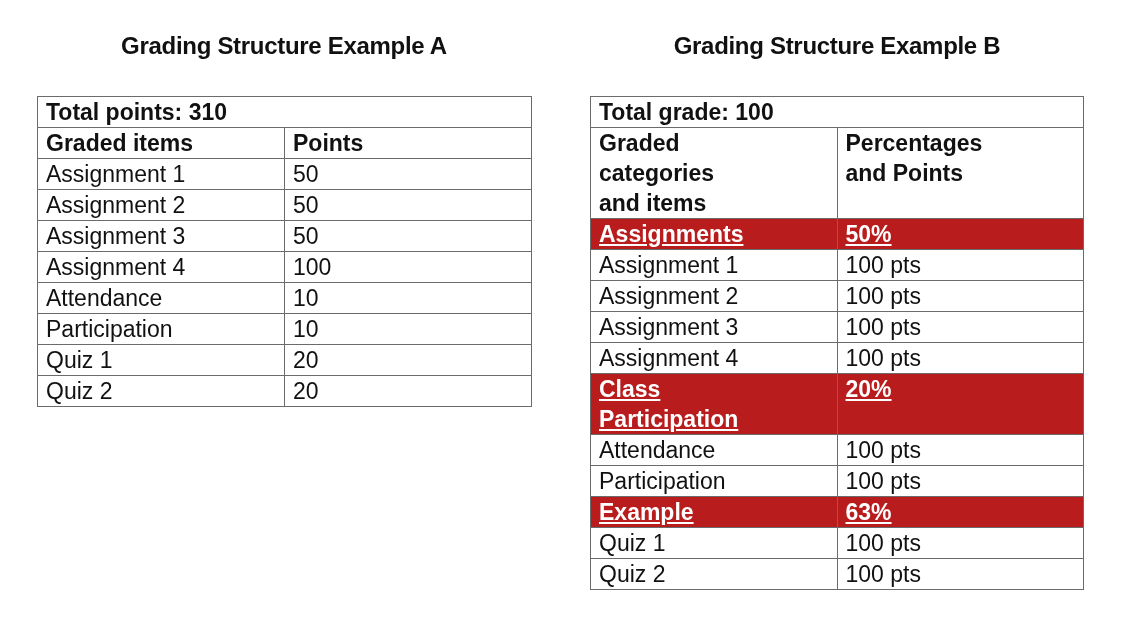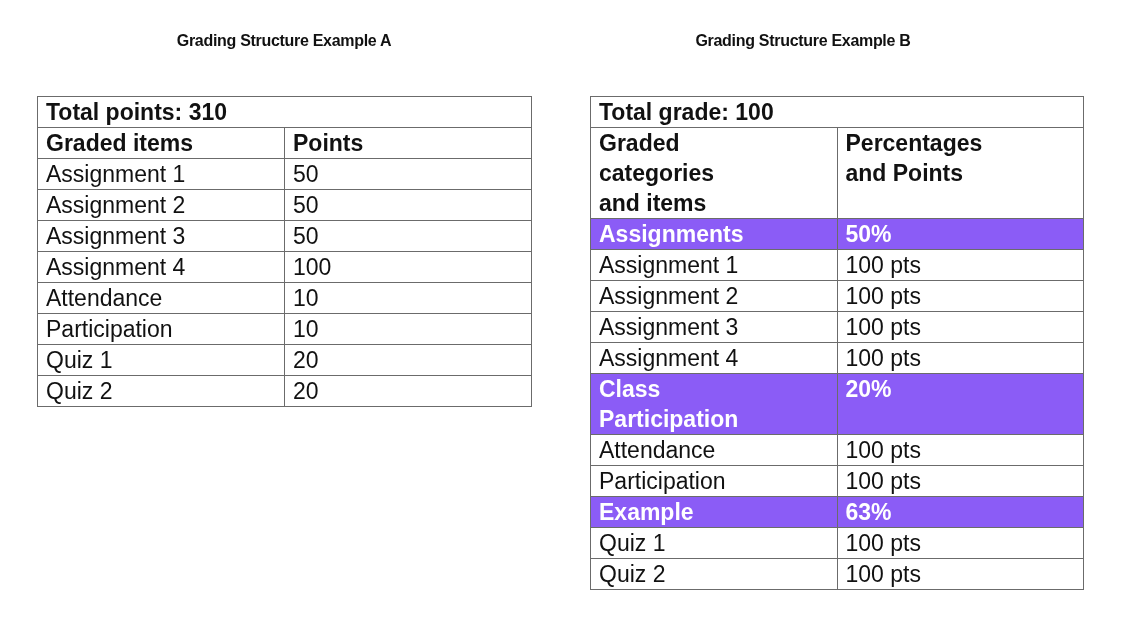--- a/index.html
+++ b/index.html
@@ -1,26 +1,26 @@
 <!DOCTYPE html>
 <html><head>
 <meta charset="utf-8">
 <style>
   html,body{margin:0;padding:0;background:#fff;}
   body{width:1130px;height:634px;position:relative;font-family:"Liberation Sans",sans-serif;color:#111;overflow:hidden;}
-  .title{position:absolute;top:32px;font-weight:bold;font-size:16px;text-align:center;letter-spacing:-0.3px;}
+  .title{position:absolute;top:32px;font-weight:bold;font-size:24px;text-align:center;letter-spacing:-0.3px;}
   #titleA{left:37px;width:494px;}
-  #titleB{left:556px;width:494px;}
+  #titleB{left:590px;width:494px;}
   table{position:absolute;border-collapse:collapse;table-layout:fixed;font-size:23px;border-radius:28px;}
   #tableA{left:37px;top:96px;width:495px;}
   #tableB{left:590px;top:96px;width:494px;}
   td{border:1.5px solid #6b6b6b;padding:0 0 0 8px;height:30px;line-height:30px;vertical-align:top;white-space:pre-line;}
   .c1{width:238px;}
   .bold{font-weight:bold;}
-  .cat td{background:#8b5cf6;color:#fff;font-weight:bold;}
+  .cat td{background:#b91c1c;color:#fff;font-weight:bold;text-decoration:underline;}
   .hdr td{line-height:30px;}
 </style>
 </head>
 <body>
 
 <div id="titleA" class="title">Grading Structure Example A</div>
 <div id="titleB" class="title">Grading Structure Example B</div>
 
 <table id="tableA">
   <tbody>

